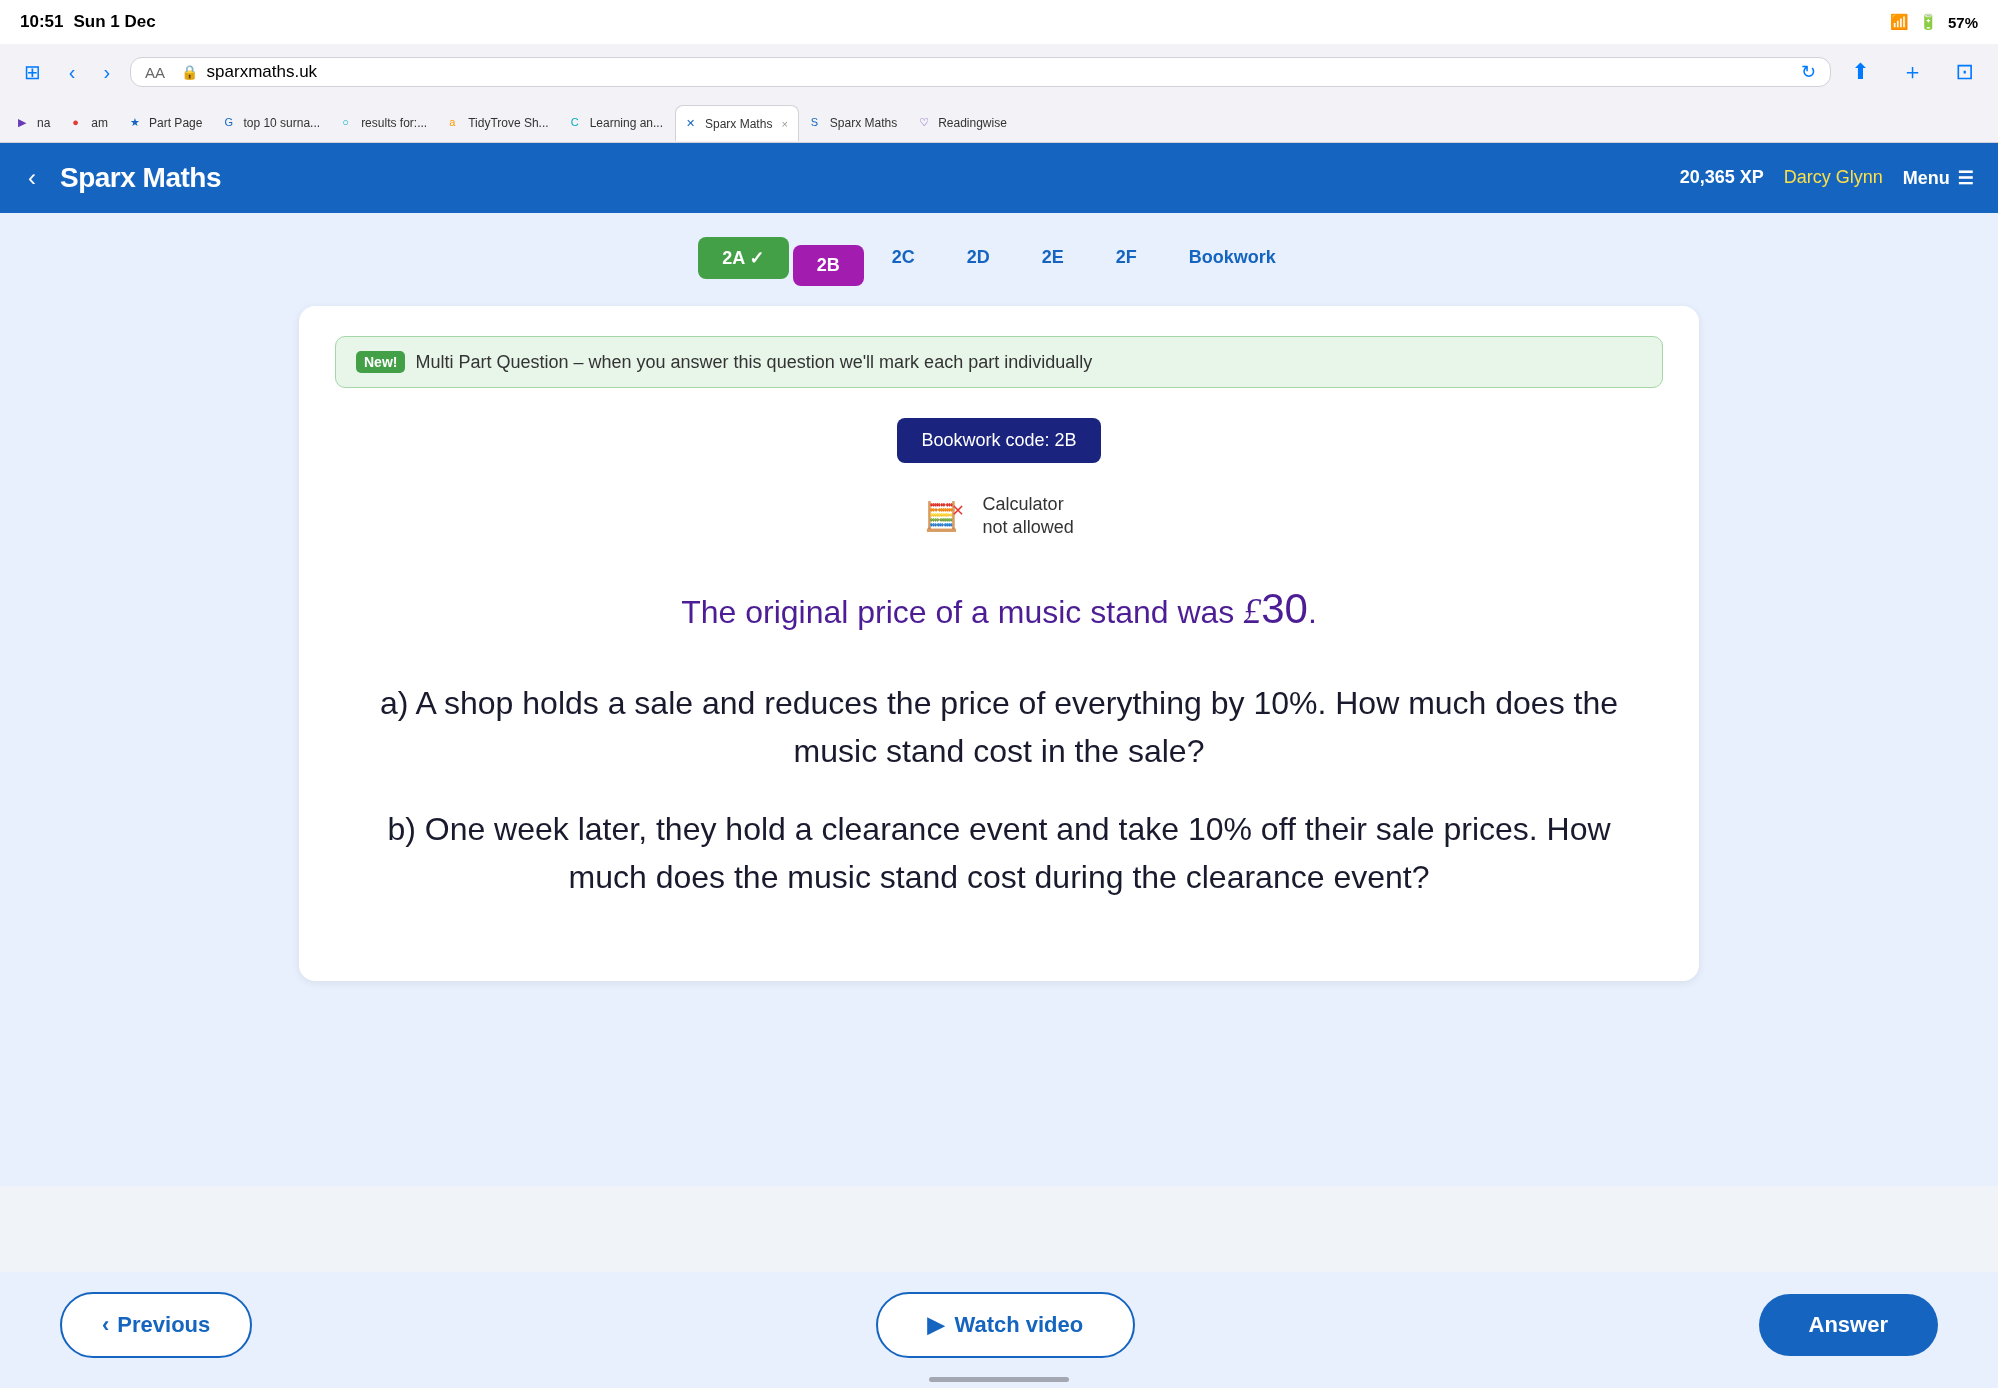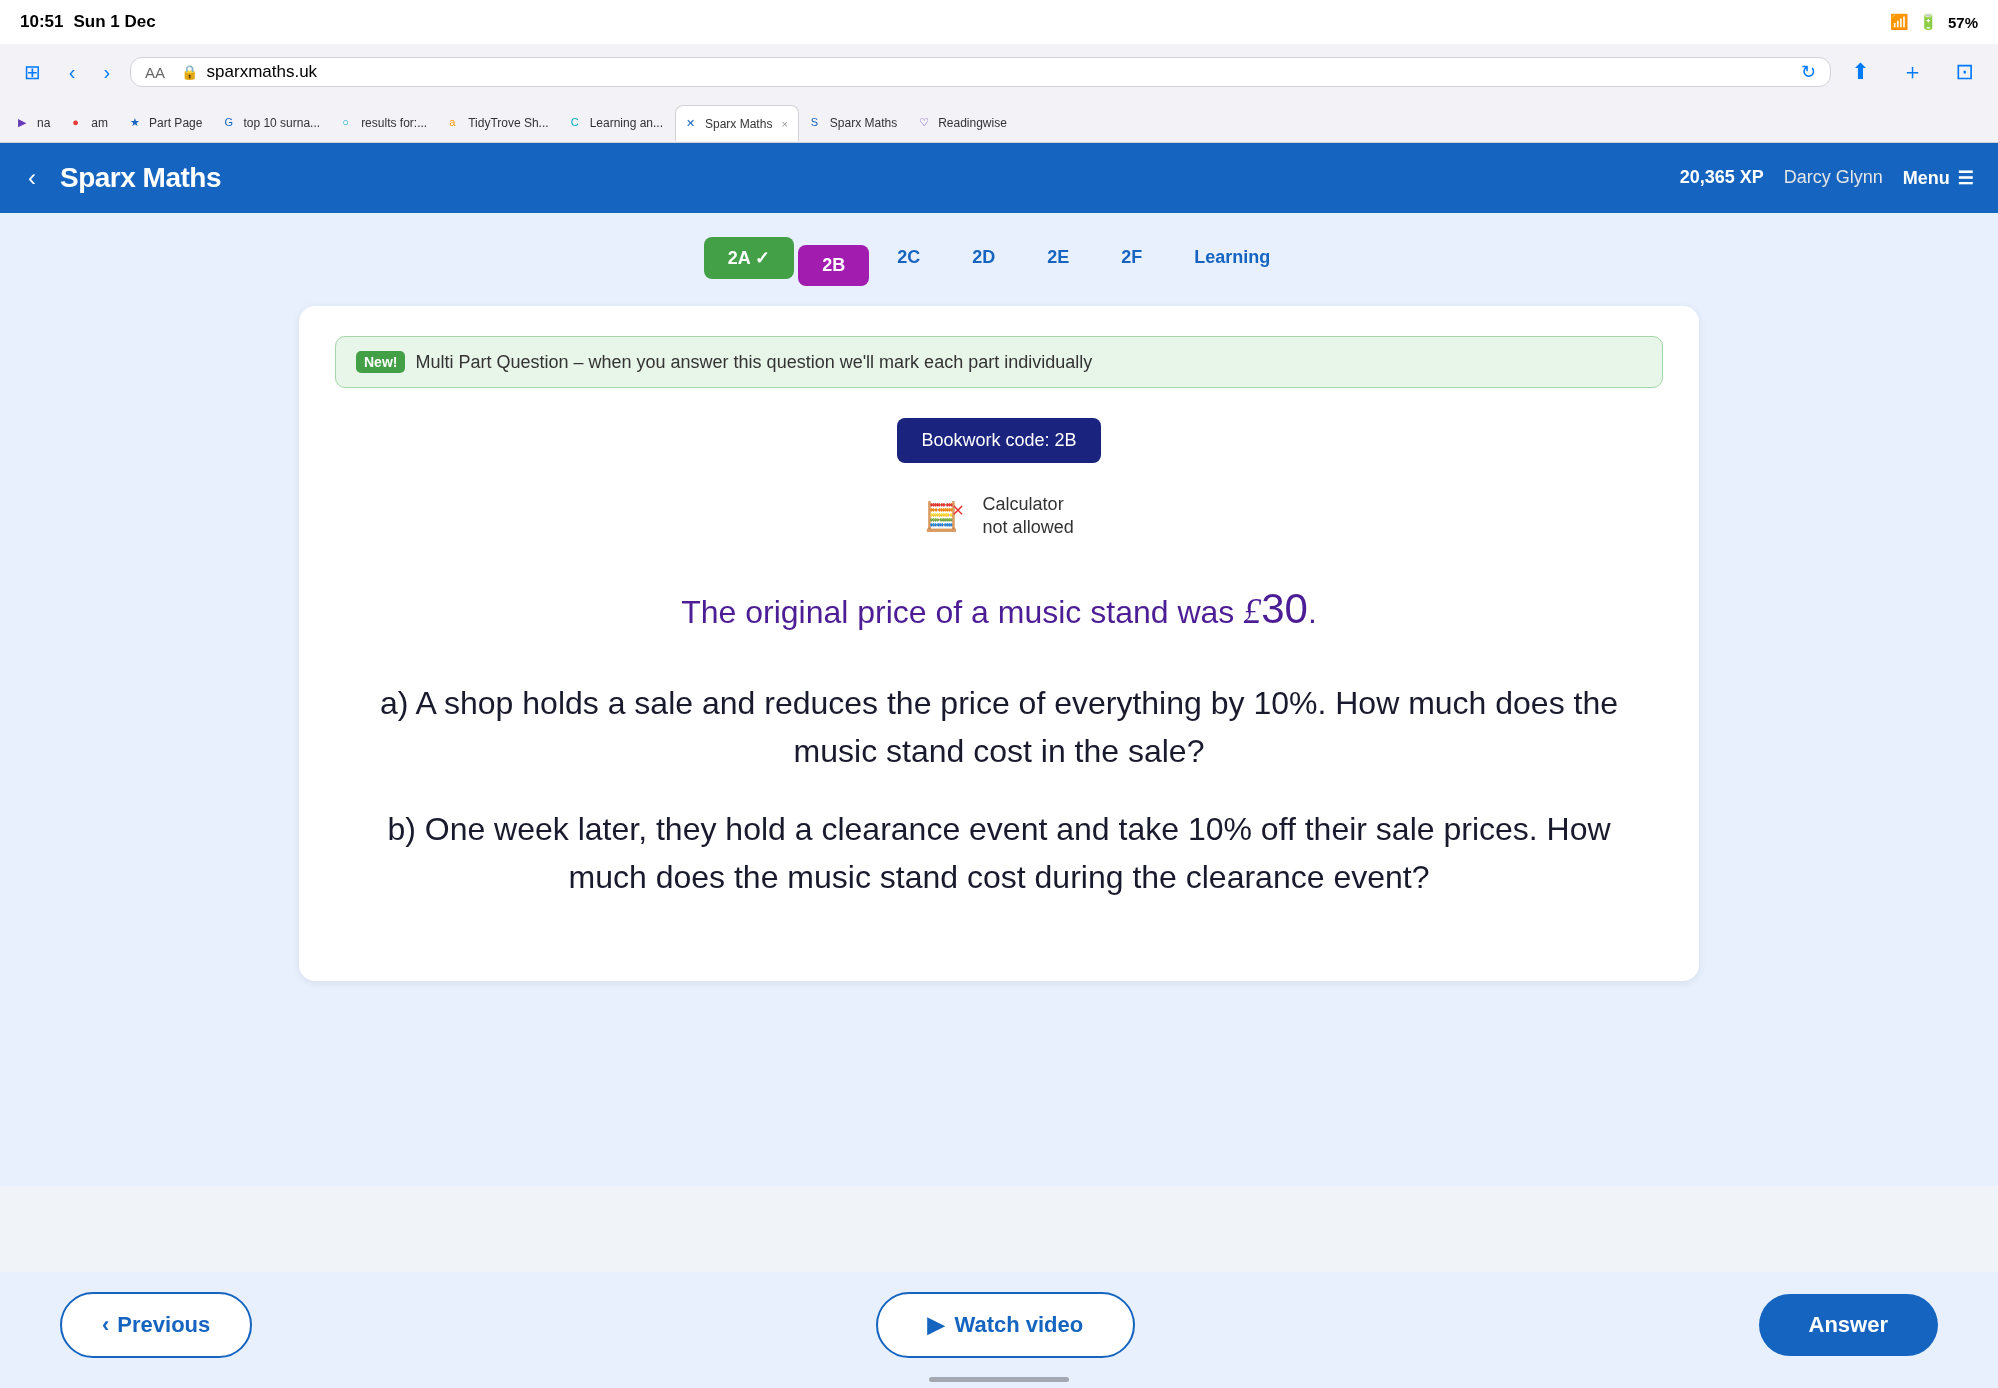--- a/index.html
+++ b/index.html
@@ -152,21 +152,21 @@
       gap: 20px;
     }
 
     .xp-display {
       color: #fff;
       font-size: 18px;
       font-weight: 600;
     }
 
     .user-name {
-      color: #e5e5e5;
+      color: #fde047;
       font-size: 18px;
     }
 
     .menu-btn {
       color: #fff;
       font-size: 18px;
       font-weight: 600;
       background: none;
       border: none;
       cursor: pointer;
@@ -480,21 +480,21 @@
   </div>
 </div>
 
 <div class="task-tabs">
   <button class="task-tab completed">2A ✓</button>
   <button class="task-tab active">2B</button>
   <button class="task-tab">2C</button>
   <button class="task-tab">2D</button>
   <button class="task-tab">2E</button>
   <button class="task-tab">2F</button>
-  <button class="task-tab summary">Learning</button>
+  <button class="task-tab summary">Bookwork</button>
 </div>
 
 <div class="main-content">
   <div class="question-card">
 
     <div class="new-banner">
       <span class="new-badge">New!</span>
       <span>Multi Part Question – when you answer this question we'll mark each part individually</span>
     </div>
 

